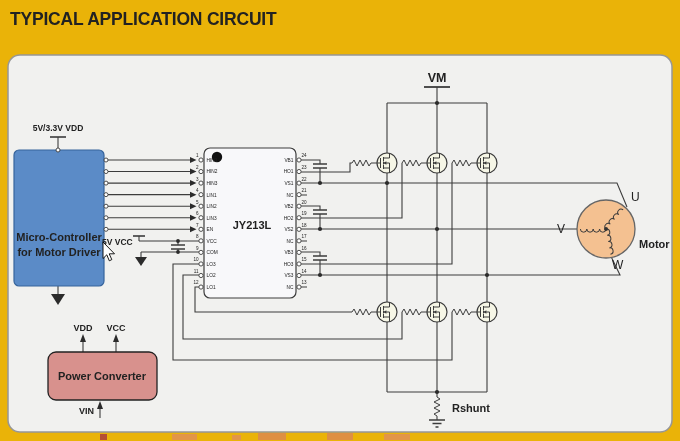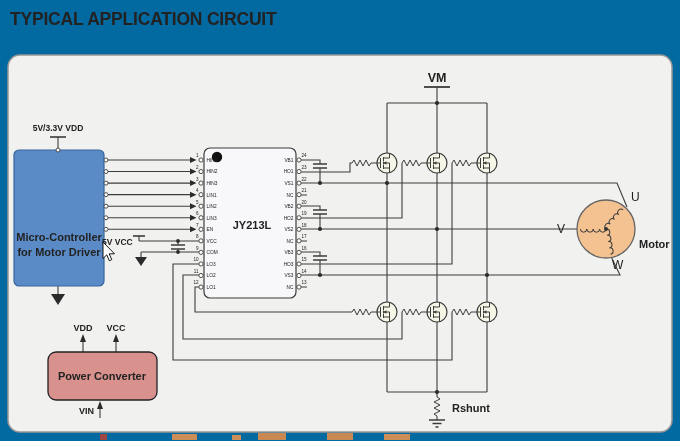--- a/index.html
+++ b/index.html
@@ -1,16 +1,16 @@
 <!DOCTYPE html>
 <html><head>
 <meta charset="utf-8">
 <style>
   html,body{margin:0;padding:0;background:#fff;}
-  .stage{position:relative;width:680px;height:441px;background:#0369a1;
+  .stage{position:relative;width:680px;height:441px;background:#eab308;
          font-family:"Liberation Sans",sans-serif;overflow:hidden;}
   svg{position:absolute;left:0;top:0;}
   svg text{fill:#222;}
 </style>
 </head>
 <body>
 
 <div class="stage">
 <svg width="680" height="441" viewBox="0 0 680 441">
 

